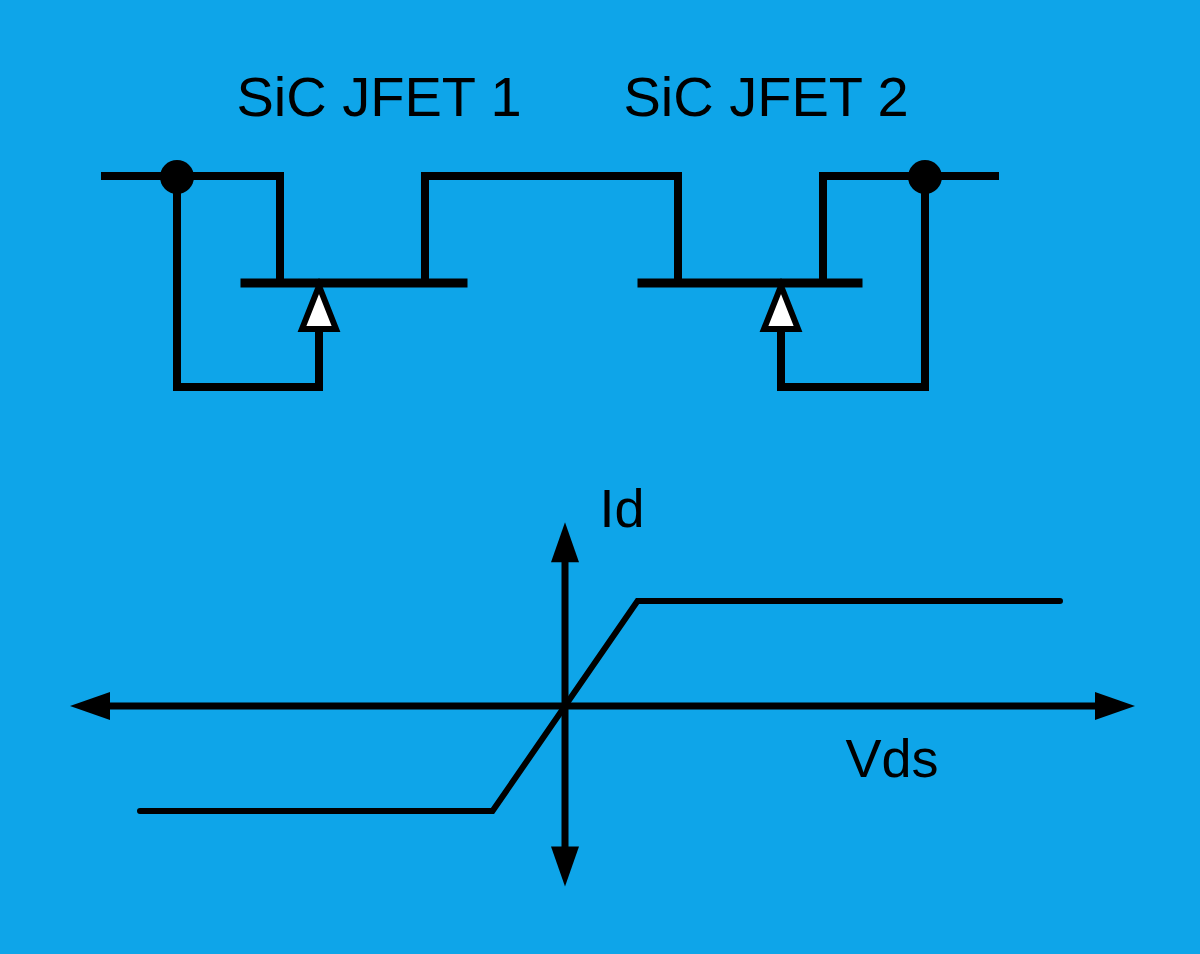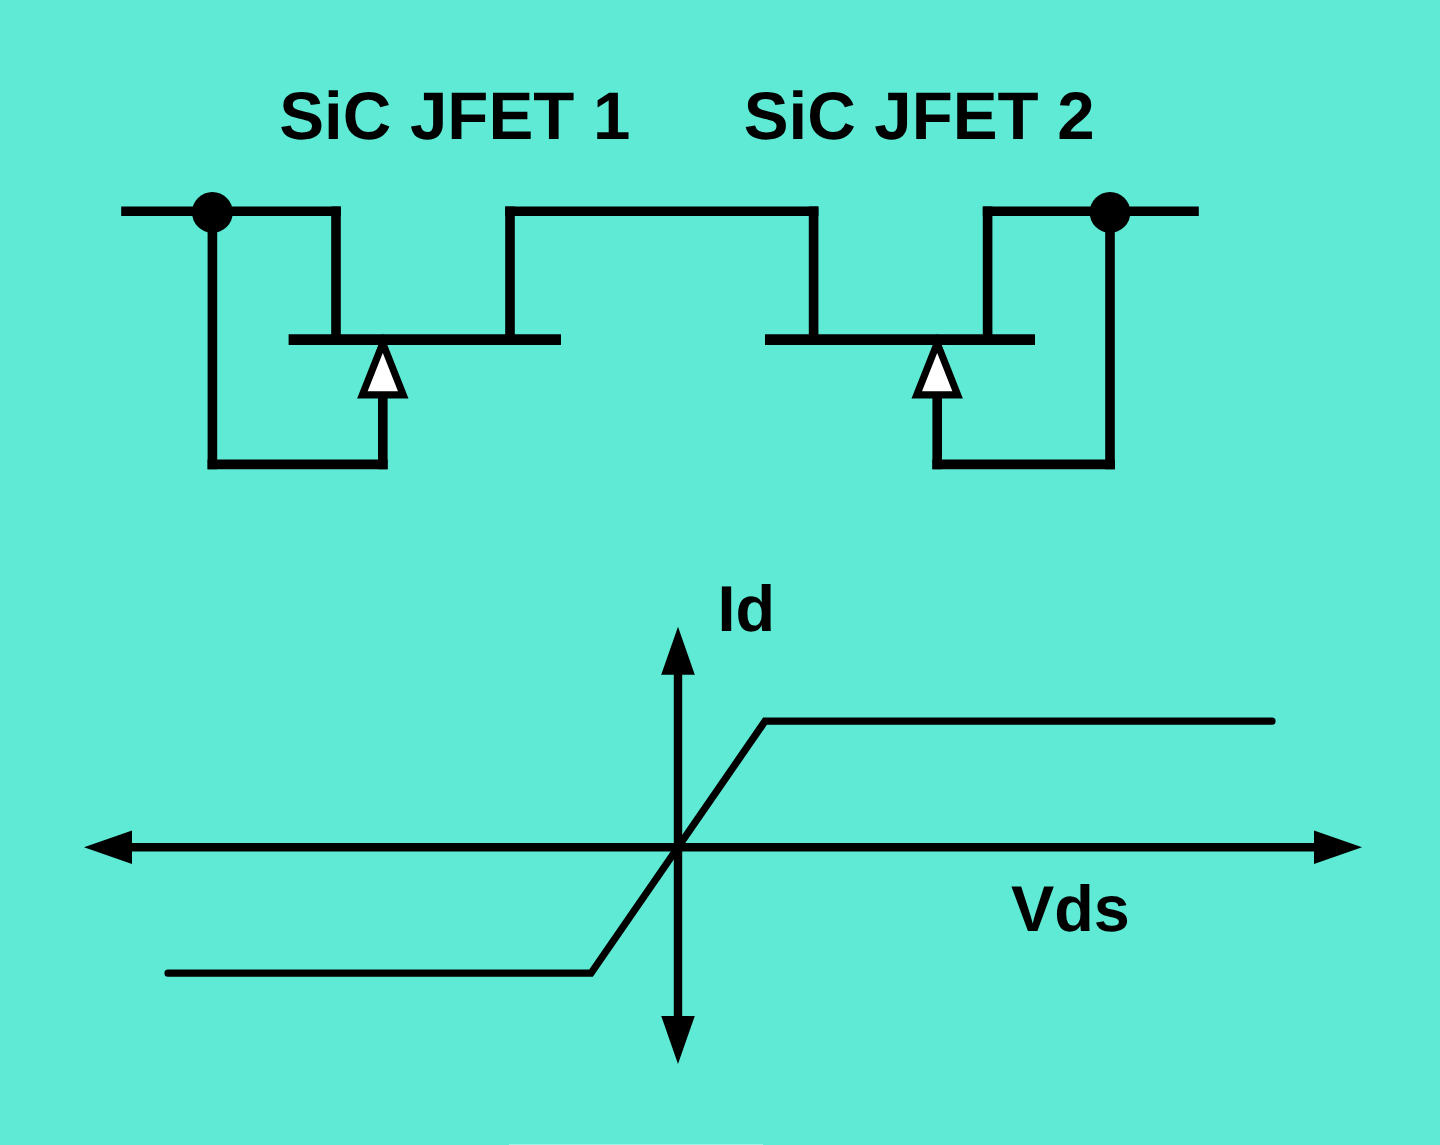--- a/index.html
+++ b/index.html
@@ -4,23 +4,22 @@
 <style>
   html, body {
     margin: 0;
     padding: 0;
     background: #ffffff;
   }
   .figure-canvas {
     position: relative;
     width: 1200px;
     height: 954px;
-    background: #5eead4;
+    background: #0ea5e9;
     overflow: hidden;
-    font-weight: bold;
   }
   svg {
     display: block;
     width: 1200px;
     height: 954px;
   }
   svg text {
     font-family: "Liberation Sans", "DejaVu Sans", sans-serif;
     fill: #000000;
   }

